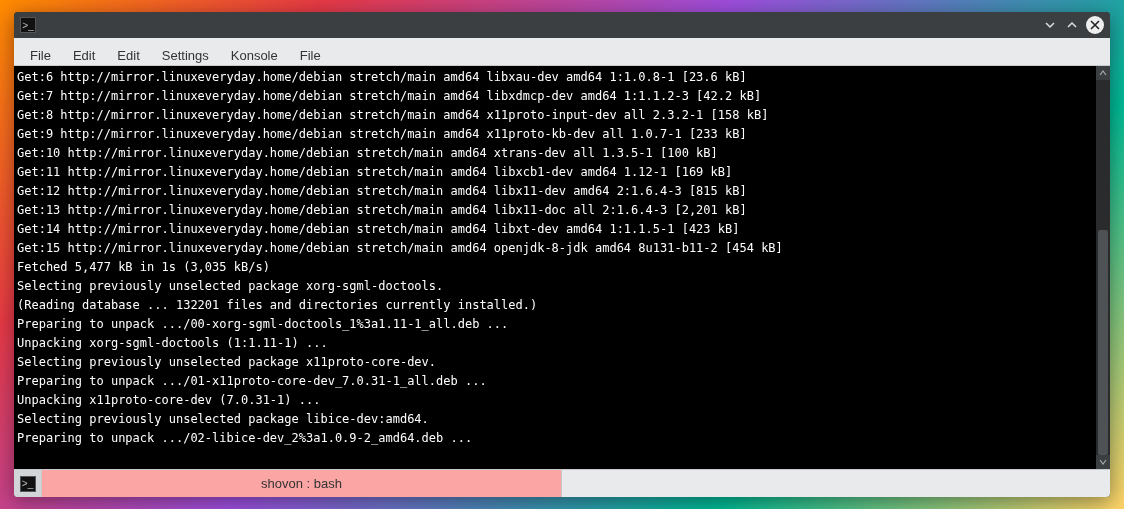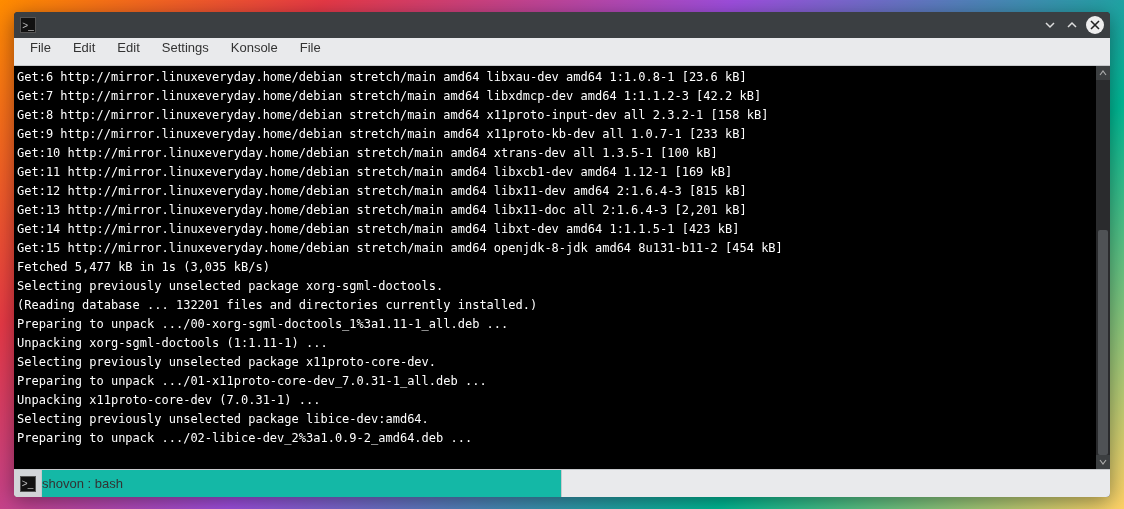--- a/index.html
+++ b/index.html
@@ -25,21 +25,21 @@
   }
   .titlebar .title-text { flex:1; text-align:center;margin-top:46px; }
   .titlebar .win-controls { display:flex; align-items:center; gap:6px; }
   .titlebar .win-btn { width:16px; height:16px; display:flex; align-items:center; justify-content:center; cursor:pointer; color:#ddd;}
   .titlebar .win-btn.close {
     width:18px; height:18px; border-radius:50%; background:#eee; color:#222;
     font-weight:bold; font-size:12px; line-height:16px;
   }
   
   .menubar {
-    height:28px; background:#e9eaec; display:flex; align-items:flex-start;
+    height:28px; background:#e9eaec; display:flex; align-items:flex-end;
     padding:0 6px; font-size:13px; color:#333; gap:2px; border-bottom:1px solid #c7c9cc;
   }
   .menubar .menu-item { padding:2px 10px; cursor:pointer; }
   
   .term-wrap { flex:1; display:flex; background:#000; position:relative; }
   .terminal {
     flex:1; padding:2px 3px; color:#fff;
     font-family: "DejaVu Sans Mono","Liberation Mono","Menlo",monospace;
     font-size:12px; line-height:19px; white-space:pre; overflow:hidden;
     letter-spacing:0;
@@ -64,21 +64,21 @@
   }
   .tabbar .newtab {
     width:28px; background:#d2d5d8; border-right:1px solid #c7c9cc;
     display:flex; align-items:center; justify-content:center;
   }
   .tabbar .newtab .icon-box {
     width:16px; height:16px; background:#111; border:1px solid #555;
     display:flex; align-items:center; justify-content:center; font-size:10px; color:#bbb;
   }
   .tabbar .tab {
-    width:520px; background:#14b8a6; display:flex; align-items:center; justify-content:flex-start;
+    width:520px; background:#fca5a5; display:flex; align-items:center; justify-content:center;
     border-right:1px solid #c7c9cc; color:#333; cursor:pointer;
   }
   svg { display:block; }
 </style>
 </head>
 <body>
 
 <div class="window">
 
   <div class="titlebar">

